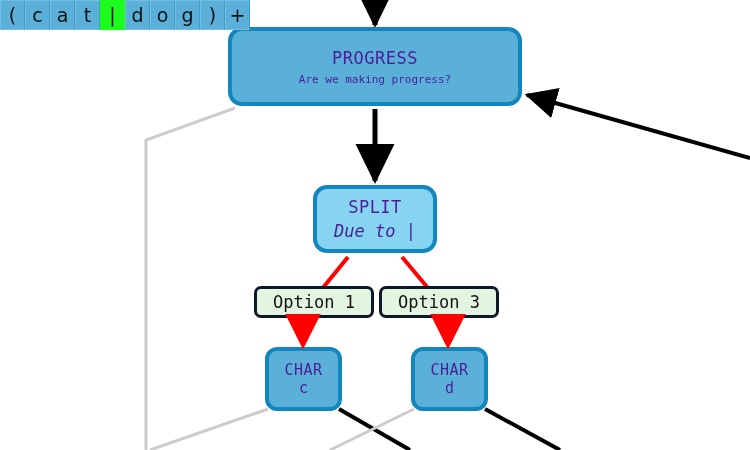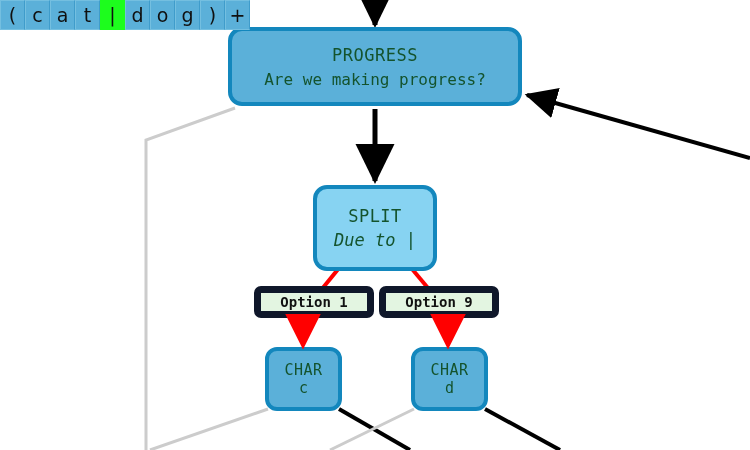--- a/index.html
+++ b/index.html
@@ -54,21 +54,21 @@
   }
 
   
   .node {
     position: absolute;
     box-sizing: border-box;
     display: flex;
     flex-direction: column;
     align-items: center;
     justify-content: center;
-    color: #14532d;
+    color: #4c1d95;
     text-align: center;
     z-index: 10;
   }
   .node .ttl {
     font-family: "DejaVu Sans Mono", "Liberation Mono", monospace;
     letter-spacing: 0.5px;
   }
   .node .sub {
     font-family: "DejaVu Sans Mono", "Liberation Mono", monospace;
   }
@@ -76,27 +76,27 @@
   #node-progress {
     left: 228px;
     top: 27px;
     width: 294px;
     height: 79px;
     background: #5bb0d9;
     border: 4px solid #1387bd;
     border-radius: 14px;
   }
   #node-progress .ttl { font-size: 17px; margin-bottom: 5px; }
-  #node-progress .sub { font-size: 16px; text-align: center; }
+  #node-progress .sub { font-size: 11px; text-align: center; }
 
   #node-split {
     left: 313px;
     top: 185px;
     width: 124px;
-    height: 86px;
+    height: 68px;
     background: #87d3f2;
     border: 4px solid #1387bd;
     border-radius: 14px;
   }
   #node-split .ttl { font-size: 17px; margin-bottom: 4px; }
   #node-split .sub { font-size: 17px; font-style: italic; }
 
   #node-char-c {
     left: 265px;
     top: 347px;
@@ -116,30 +116,29 @@
     border-radius: 12px;
   }
   #node-char-c .ttl, #node-char-d .ttl { font-size: 15px; margin-bottom: 0; }
   #node-char-c .sub, #node-char-d .sub { font-size: 15px; }
 
   
   .edge-label {
     position: absolute;
     box-sizing: border-box;
     background: #e3f5e1;
-    border: 7px solid #0f172a;
+    border: 3px solid #0f172a;
     border-radius: 7px;
     display: flex;
     align-items: center;
     justify-content: center;
     font-family: "DejaVu Sans Mono", "Liberation Mono", monospace;
-    font-size: 14px;
+    font-size: 17px;
     color: #111111;
     z-index: 12;
-    font-weight: bold;
   }
   #label-option-1 {
     left: 254px;
     top: 286px;
     width: 120px;
     height: 32px;
   }
   #label-option-2 {
     left: 379px;
     top: 286px;
@@ -207,21 +206,21 @@
     <div class="ttl">CHAR</div>
     <div class="sub">c</div>
   </div>
 
   <div class="node" id="node-char-d">
     <div class="ttl">CHAR</div>
     <div class="sub">d</div>
   </div>
 
   <div class="edge-label" id="label-option-1">Option 1</div>
-  <div class="edge-label" id="label-option-2">Option 9</div>
+  <div class="edge-label" id="label-option-2">Option 3</div>
 
   <svg id="wires-top" class="over" viewBox="0 0 750 450" xmlns="http://www.w3.org/2000/svg" style="position:absolute;left:0;top:0;width:750px;height:450px;z-index:13;">
     <defs>
       <marker id="arrow-red2" markerWidth="8" markerHeight="8" refX="5.5" refY="4" orient="auto" markerUnits="strokeWidth">
         <path d="M0,0.4 L7.2,4 L0,7.6 z" fill="#ff0000"></path>
       </marker>
     </defs>
     <line x1="303" y1="319" x2="303" y2="341" stroke="#ff0000" stroke-width="5" marker-end="url(#arrow-red2)"></line>
     <line x1="448" y1="319" x2="448" y2="341" stroke="#ff0000" stroke-width="5" marker-end="url(#arrow-red2)"></line>
   </svg>

